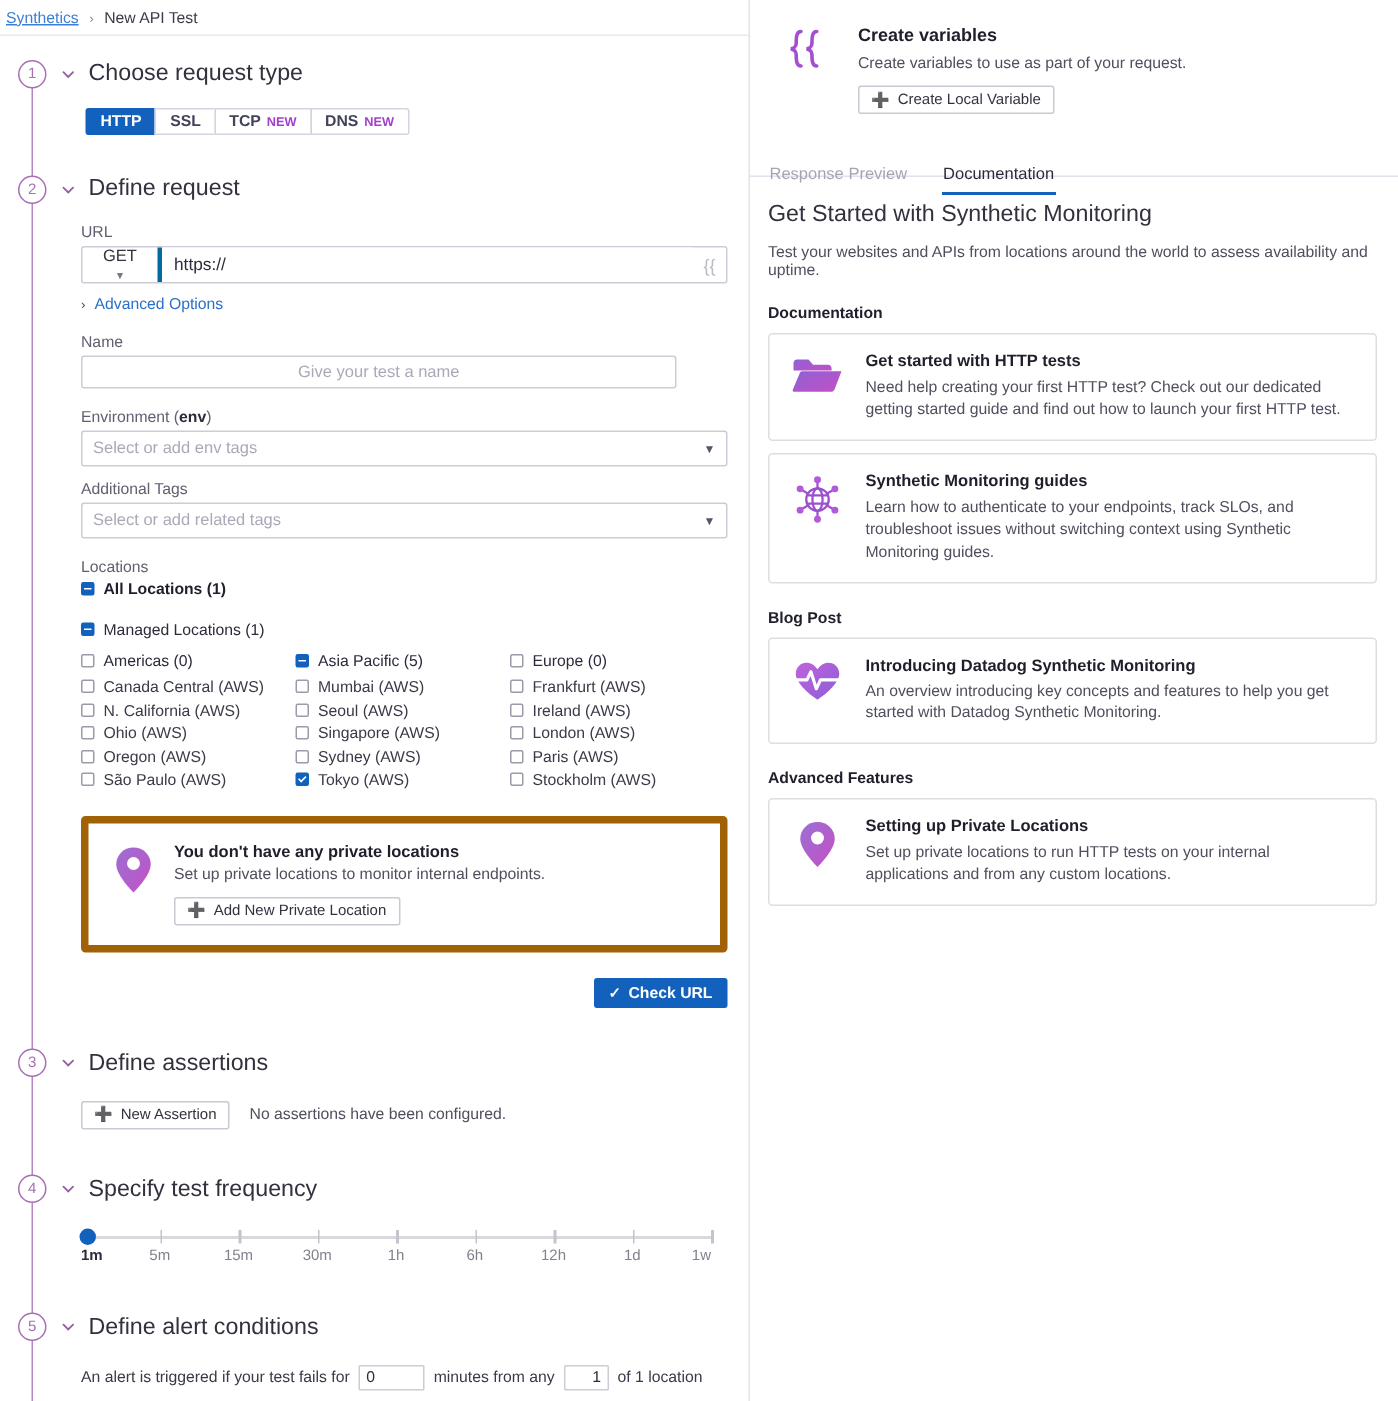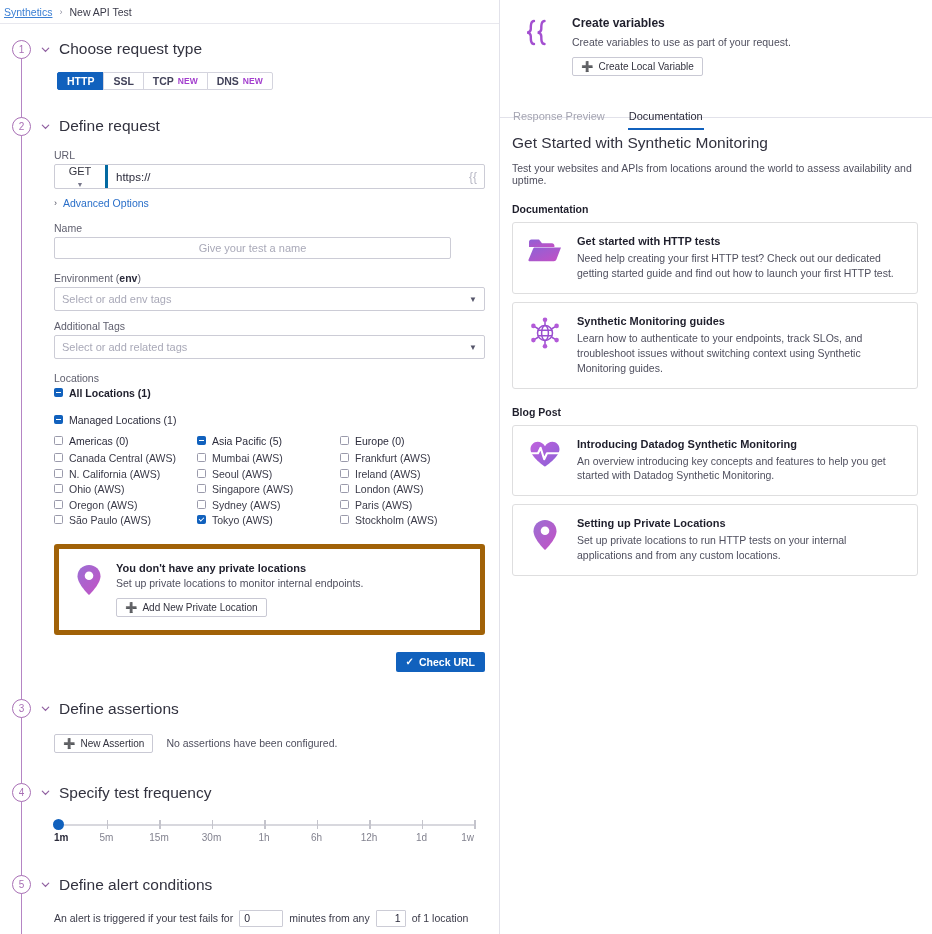--- a/index.html
+++ b/index.html
@@ -624,20 +624,21 @@
             <path d="M16 26.5 C16 26.5 1.5 17.2 1.5 9.2 C1.5 5 4.7 1.8 8.6 1.8 C11.6 1.8 14.3 3.6 16 6.2 C17.7 3.6 20.4 1.8 23.4 1.8 C27.3 1.8 30.5 5 30.5 9.2 C30.5 17.2 16 26.5 16 26.5 Z" fill="url(#hg1)"></path>
             <path d="M0.5 13.2 H9 L11.6 7.8 L15.2 19.2 L18 13.2 H31.5" fill="none" stroke="#ffffff" stroke-width="2.1" stroke-linejoin="round" stroke-linecap="round"></path>
           </svg>
         </div>
         <div>
           <div class="card-title">Introducing Datadog Synthetic Monitoring</div>
           <div class="card-desc">An overview introducing key concepts and features to help you get started with Datadog Synthetic Monitoring.</div>
         </div>
       </div>
 
+      <div class="sec-h">Advanced Features</div>
       <div class="card">
         <div class="card-ico">
           <svg width="26" height="32" viewBox="0 0 26 32">
             <defs>
                 <linearGradient id="pg2" x1="0" y1="0" x2="1" y2="1">
                   <stop offset="0" stop-color="#9b6fd4"></stop>
                   <stop offset="1" stop-color="#c451c4"></stop>
                 </linearGradient>
               </defs>
             <path d="M13 1 C6.4 1 1.5 6 1.5 12.2 C1.5 20 13 31 13 31 C13 31 24.5 20 24.5 12.2 C24.5 6 19.6 1 13 1 Z" fill="url(#pg2)"></path>

